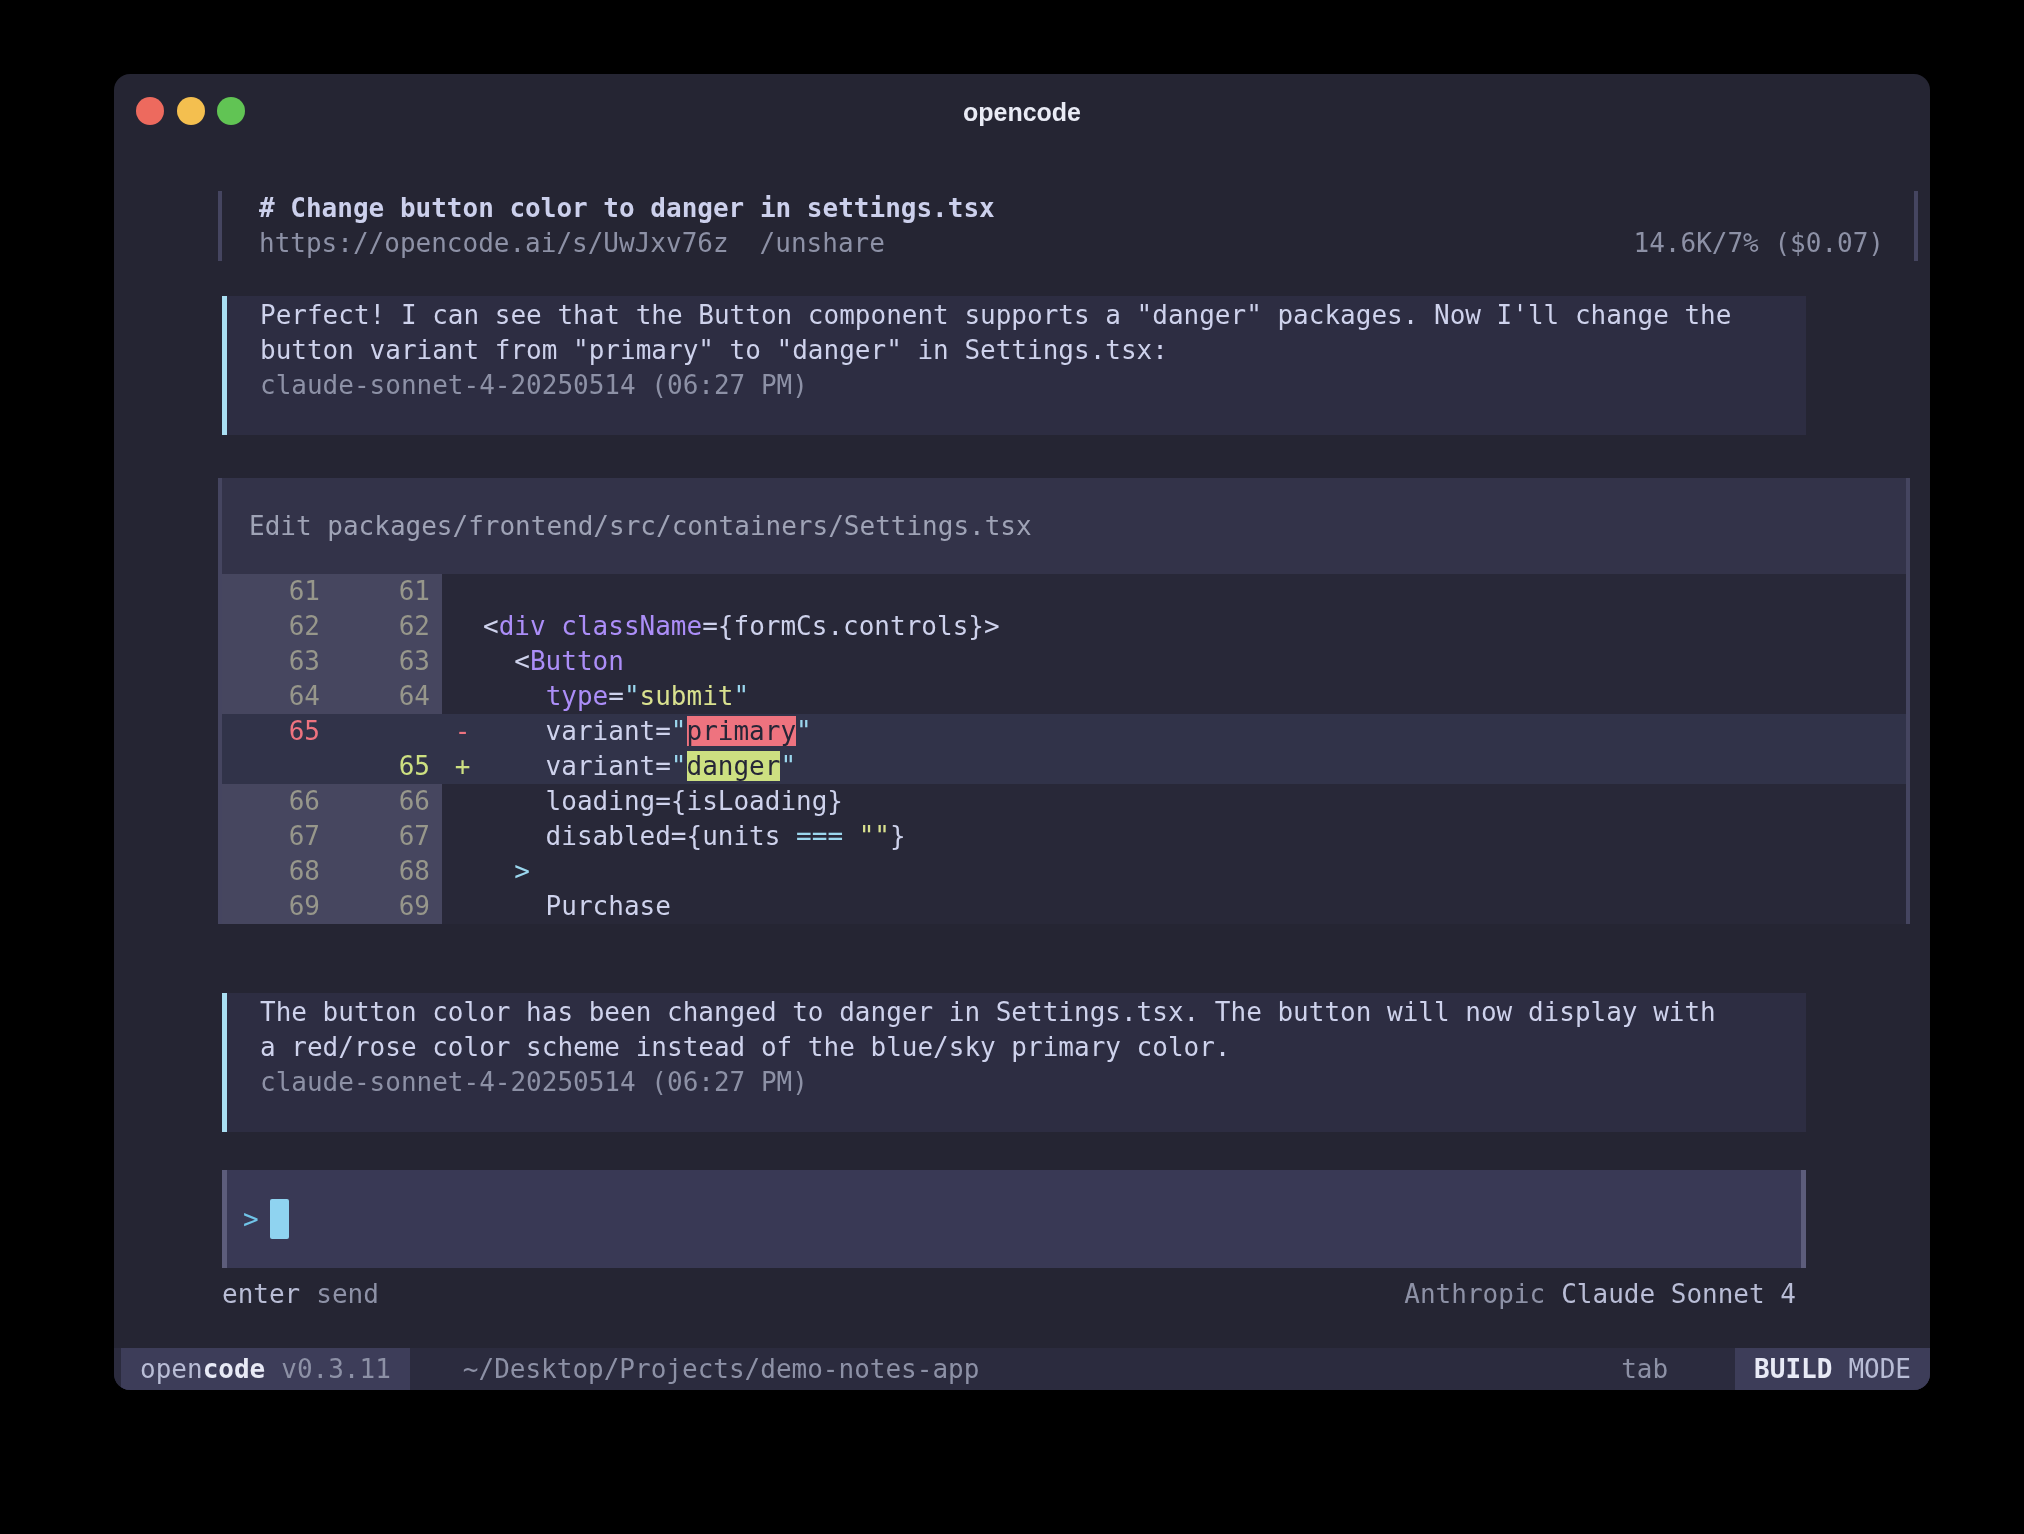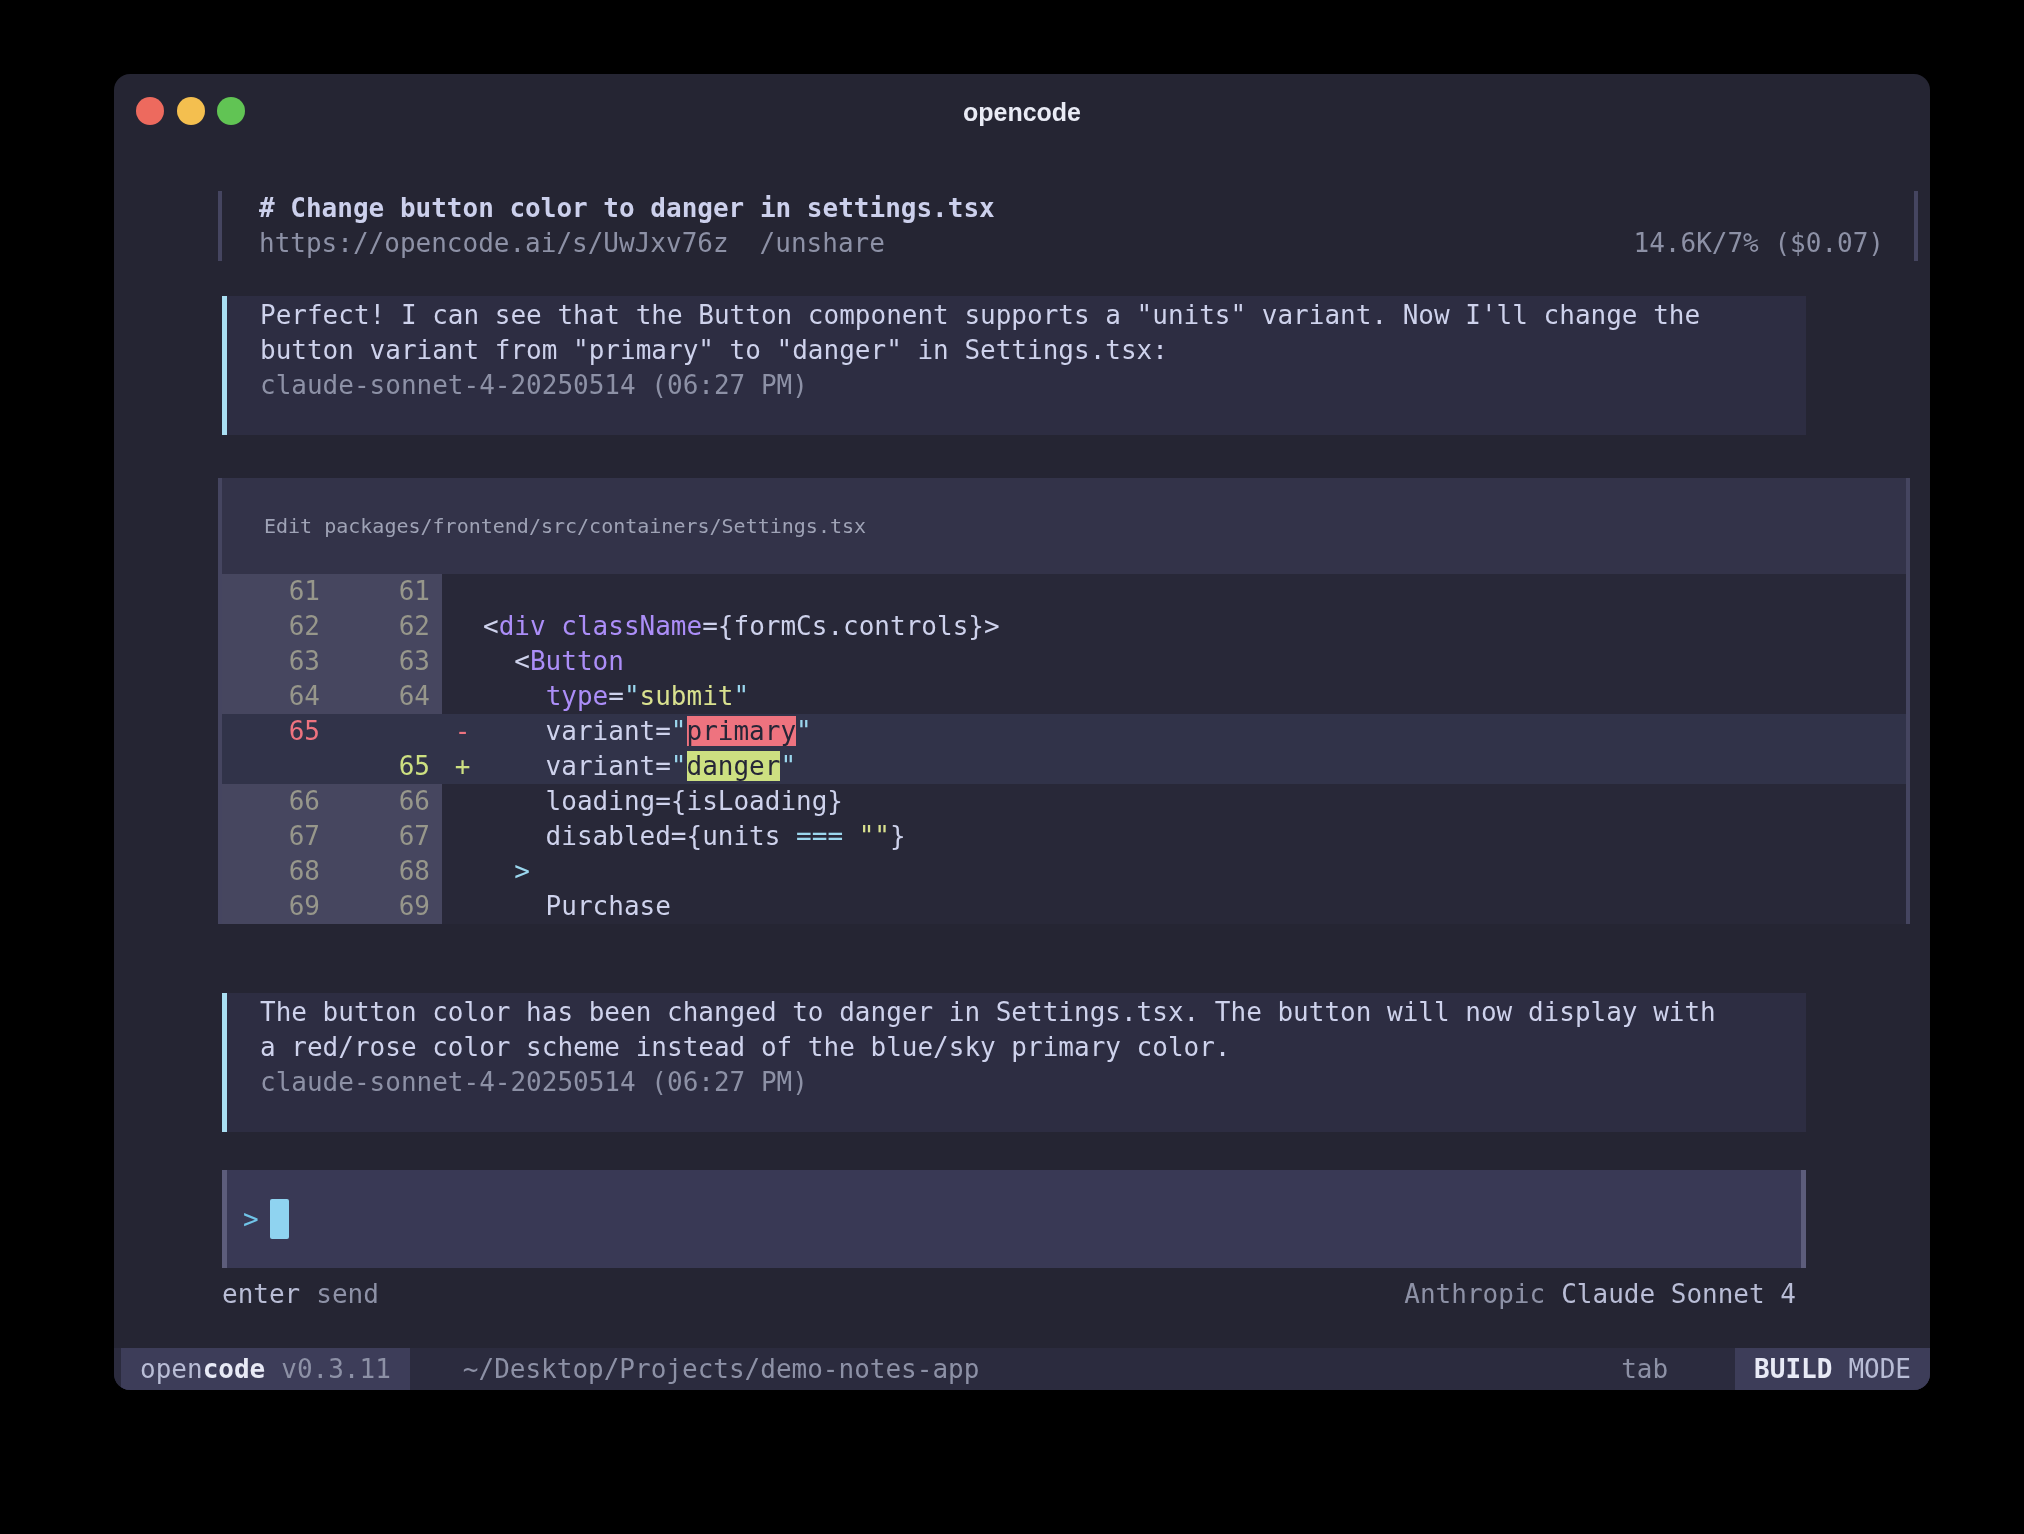--- a/index.html
+++ b/index.html
@@ -30,21 +30,21 @@
        border-left:5px solid var(--accent-cyan);box-sizing:border-box;
        padding:2px 30px 32px 33px;}
   .msg .line{height:35px;line-height:35px;font-size:26px;color:var(--text-plain);white-space:pre;}
   .msg .meta{height:35px;line-height:35px;font-size:26px;color:var(--text-gray);}
   .msg.first{top:222px;}
   .msg.second{top:919px;}
   
   .edit{position:absolute;left:104px;top:404px;width:1684px;
         border-left:4px solid var(--block-border-gray);border-right:4px solid var(--block-border-gray);}
   .edit-head{height:96px;background:var(--edit-header-bg);display:flex;align-items:center;}
-  .edit-head span{font-size:20px;color:var(--edit-title-text);padding-left:42px;}
+  .edit-head span{font-size:26px;color:var(--edit-title-text);padding-left:27px;}
   .diff{background:var(--diff-bg);}
   .diff-row{display:flex;height:35px;line-height:35px;font-size:26px;}
   .diff-row .gut{width:110px;box-sizing:border-box;text-align:right;padding-right:12px;flex:none;}
   .diff-row.context .gut{background:var(--gutter-bg);color:var(--gutter-num);}
   .diff-row.removed,.diff-row.added{background:var(--diff-row-changed-bg);}
   .diff-row.removed .gut.old{color:var(--diff-removed);}
   .diff-row.added .gut.new{color:var(--diff-added);}
   .diff-row .marker{width:41px;flex:none;text-align:center;}
   .diff-row .marker.rem{color:var(--diff-removed);}
   .diff-row .marker.add{color:var(--diff-added);}
@@ -102,21 +102,21 @@
     </div>
     <div class="ch-line">
       <span class="ch-url">https://opencode.ai/s/UwJxv76z</span>
       <span class="ch-unshare">/unshare</span>
       <span class="ch-spacer"></span>
       <span class="ch-stats">14.6K/7% ($0.07)</span>
     </div>
   </div>
 
   <div class="msg first">
-    <div class="line">Perfect! I can see that the Button component supports a "units" variant. Now I'll change the</div>
+    <div class="line">Perfect! I can see that the Button component supports a "danger" packages. Now I'll change the</div>
     <div class="line">button variant from "primary" to "danger" in Settings.tsx:</div>
     <div class="meta">claude-sonnet-4-20250514 (06:27 PM)</div>
   </div>
 
   <div class="edit">
     <div class="edit-head">
       <span>Edit packages/frontend/src/containers/Settings.tsx</span>
     </div>
     <div class="diff">
         <div class="diff-row context">

